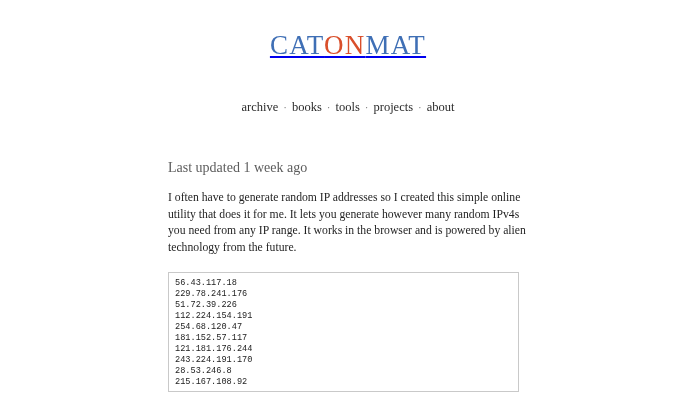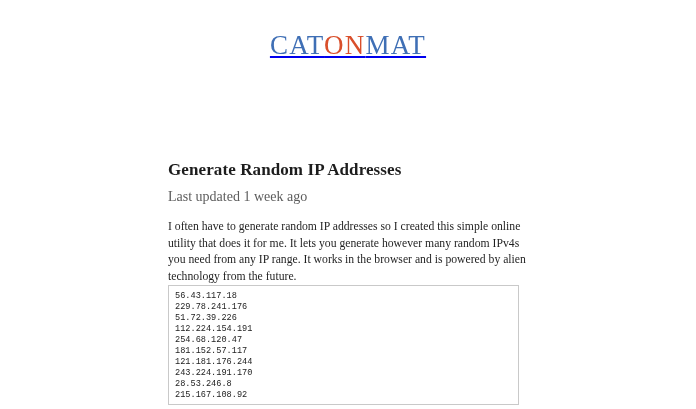--- a/index.html
+++ b/index.html
@@ -80,21 +80,21 @@
     font-size: 14px;
     color: #5c5c5c;
     margin: 0 0 14px 0;
   }
 
   p.intro {
     font-family: "Liberation Serif", serif;
     font-size: 11.7px;
     line-height: 16.5px;
     color: #1f1f1f;
-    margin: 0 0 0 0;
+    margin: 0 0 16px 0;
     text-align: left;
   }
 
   
   .output-box {
     width: 351px;
     height: 120px;
     border: 1px solid #c9c9c9;
     background: #ffffff;
     box-sizing: border-box;
@@ -111,23 +111,25 @@
 </style>
 </head>
 <body>
 
 <div class="page">
 
   <div class="logo-wrap">
     <a class="logo" href="#"><span class="cat">CAT</span><span class="on">ON</span><span class="mat">MAT</span></a>
   </div>
 
+  <div class="nav">
+    <a href="#">archive</a><span class="sep">·</span><a href="#">books</a><span class="sep">·</span><a href="#">tools</a><span class="sep">·</span><a href="#">projects</a><span class="sep">·</span><a href="#">about</a>
+  </div>
 
   <div class="content">
-    <h1 class="title">Generate Random IP Addresses</h1>
     <div class="updated">Last updated 1 week ago</div>
     <p class="intro">I often have to generate random IP addresses so I created this simple online utility that does it for me. It lets you generate however many random IPv4s you need from any IP range. It works in the browser and is powered by alien technology from the future.</p>
 
     <textarea class="output-box" spellcheck="false" readonly="" style="">56.43.117.18
 229.78.241.176
 51.72.39.226
 112.224.154.191
 254.68.120.47
 181.152.57.117
 121.181.176.244

